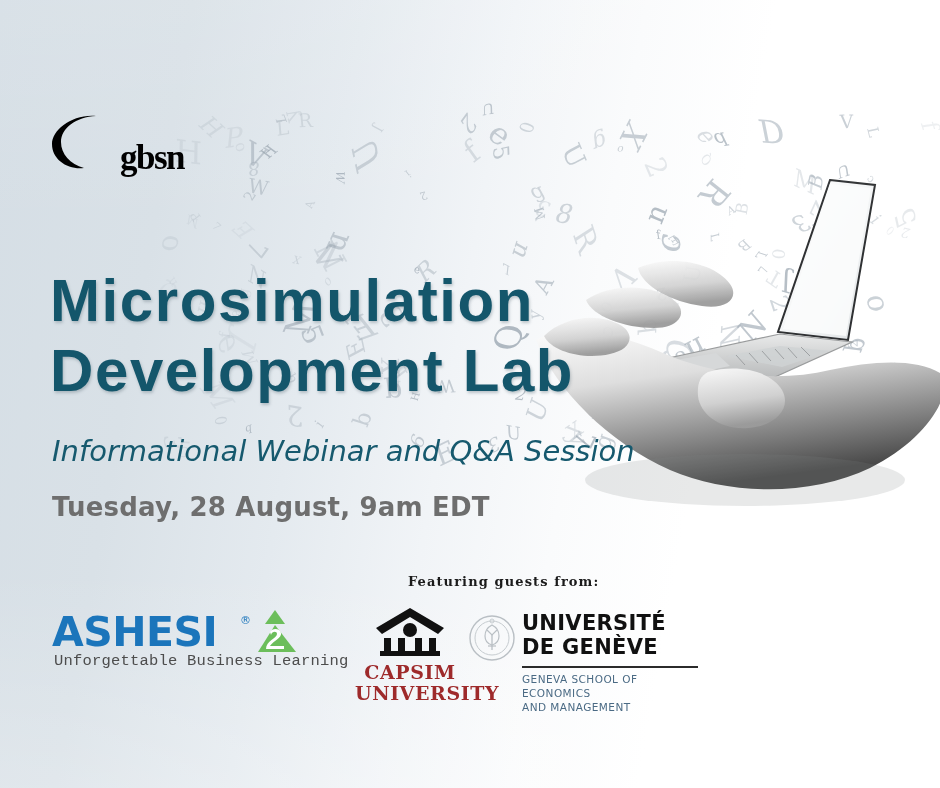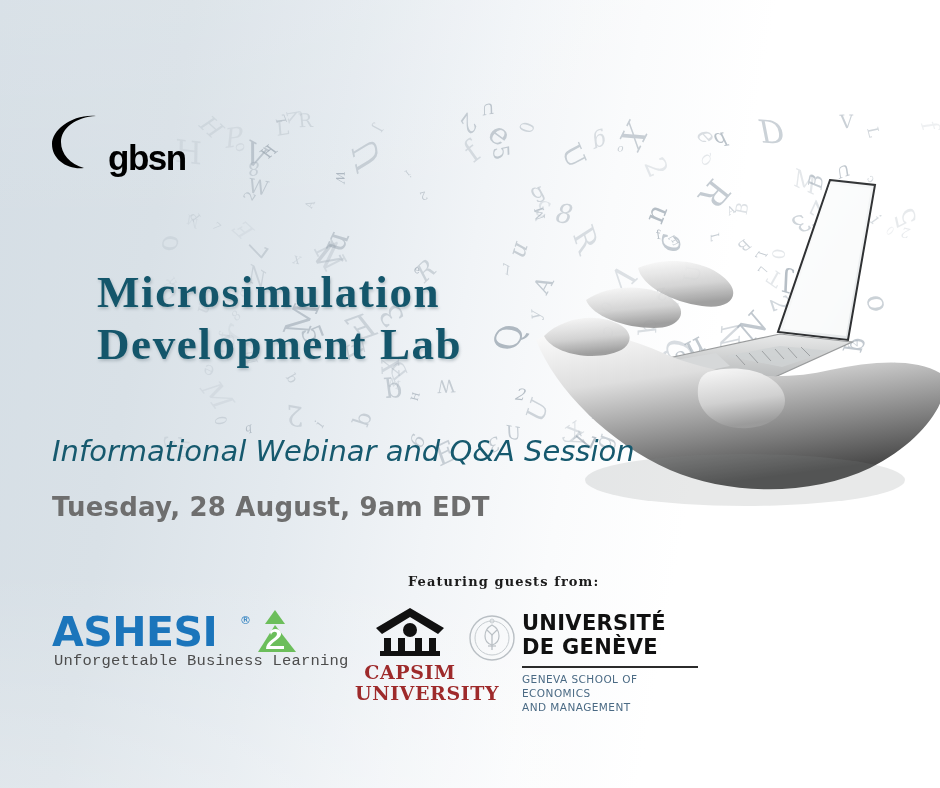--- a/index.html
+++ b/index.html
@@ -73,23 +73,23 @@
     width: 260px;
     height: 110px;
   }
   #logo-crescent {
     position: absolute;
     left: 0px;
     top: 2px;
   }
   #logo-gbsn {
     position: absolute;
-    left: 60px;
+    left: 72px;
     top: 32px;
-    font-family: Liberation Sans, sans-serif;
+    font-family: Liberation Serif, serif;
     font-weight: bold;
     font-size: 35px;
     letter-spacing: -1.5px;
     color: #000;
     line-height: 1;
   }
   #logo-beyond {
     position: absolute;
     left: 18px;
     top: 54px;
@@ -102,29 +102,28 @@
   }
 
   
   #headline {
     position: absolute;
     left: 50px;
     top: 266px;
     width: 520px;
   }
   .headline-line {
-    font-family: Liberation Serif, serif;
-    font-weight: bold;
-    font-size: 45px;
+    font-family: Liberation Sans, sans-serif;
+    font-weight: bold;
+    font-size: 60px;
     line-height: 1.16;
     letter-spacing: 1.6px;
     color: #14566b;
     text-shadow: 1px 2px 3px rgba(120,135,145,0.45);
     white-space: nowrap;
-    margin-left: 47px;
   }
 
   
   #subtitle {
     position: absolute;
     left: 52px;
     top: 434px;
     font-family: "DejaVu Sans", sans-serif;
     font-style: italic;
     font-size: 29px;

